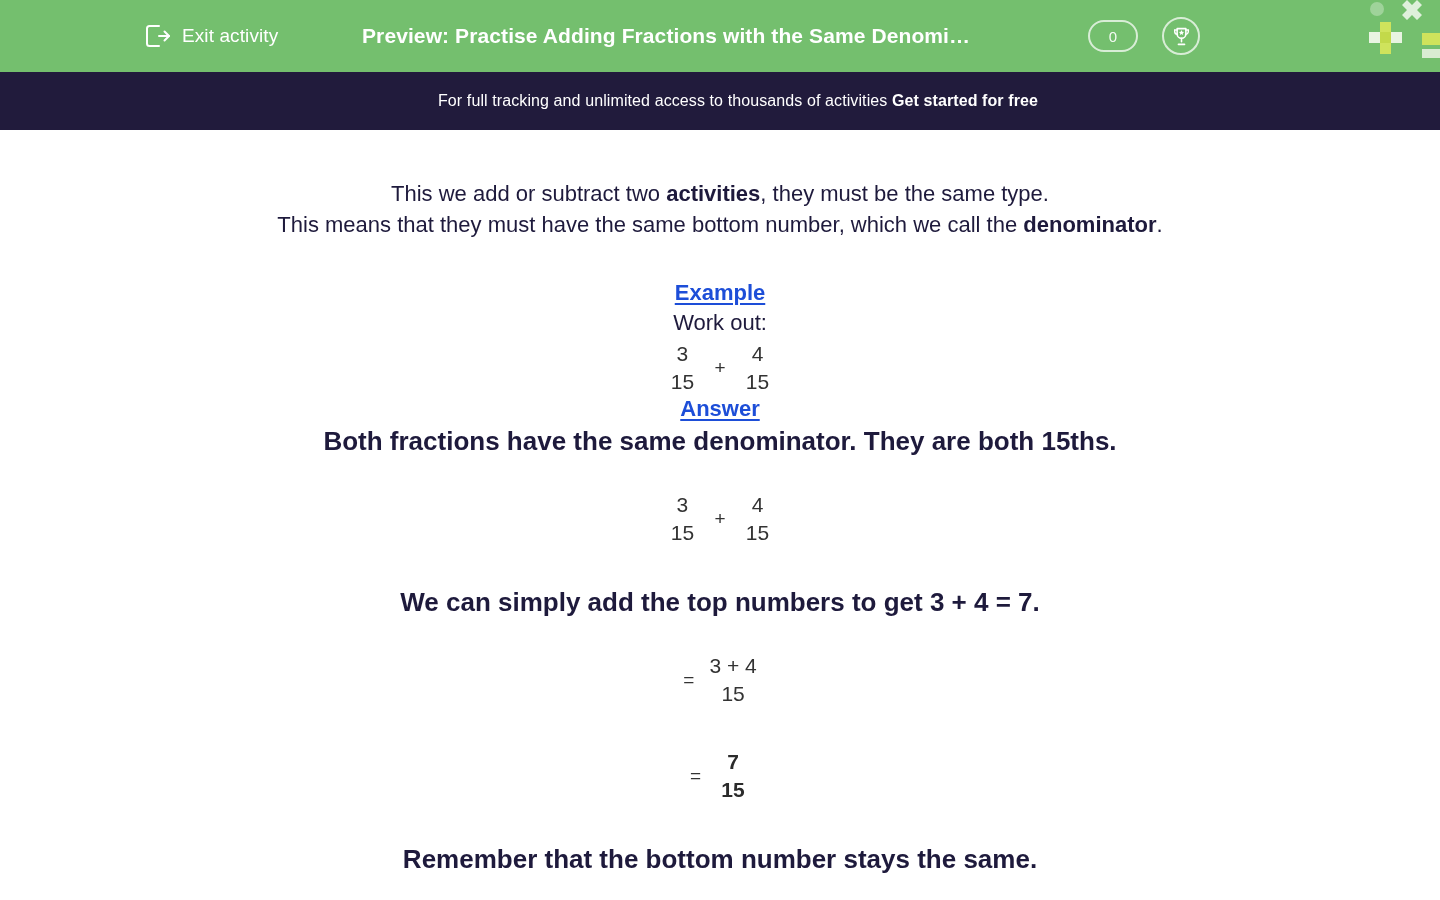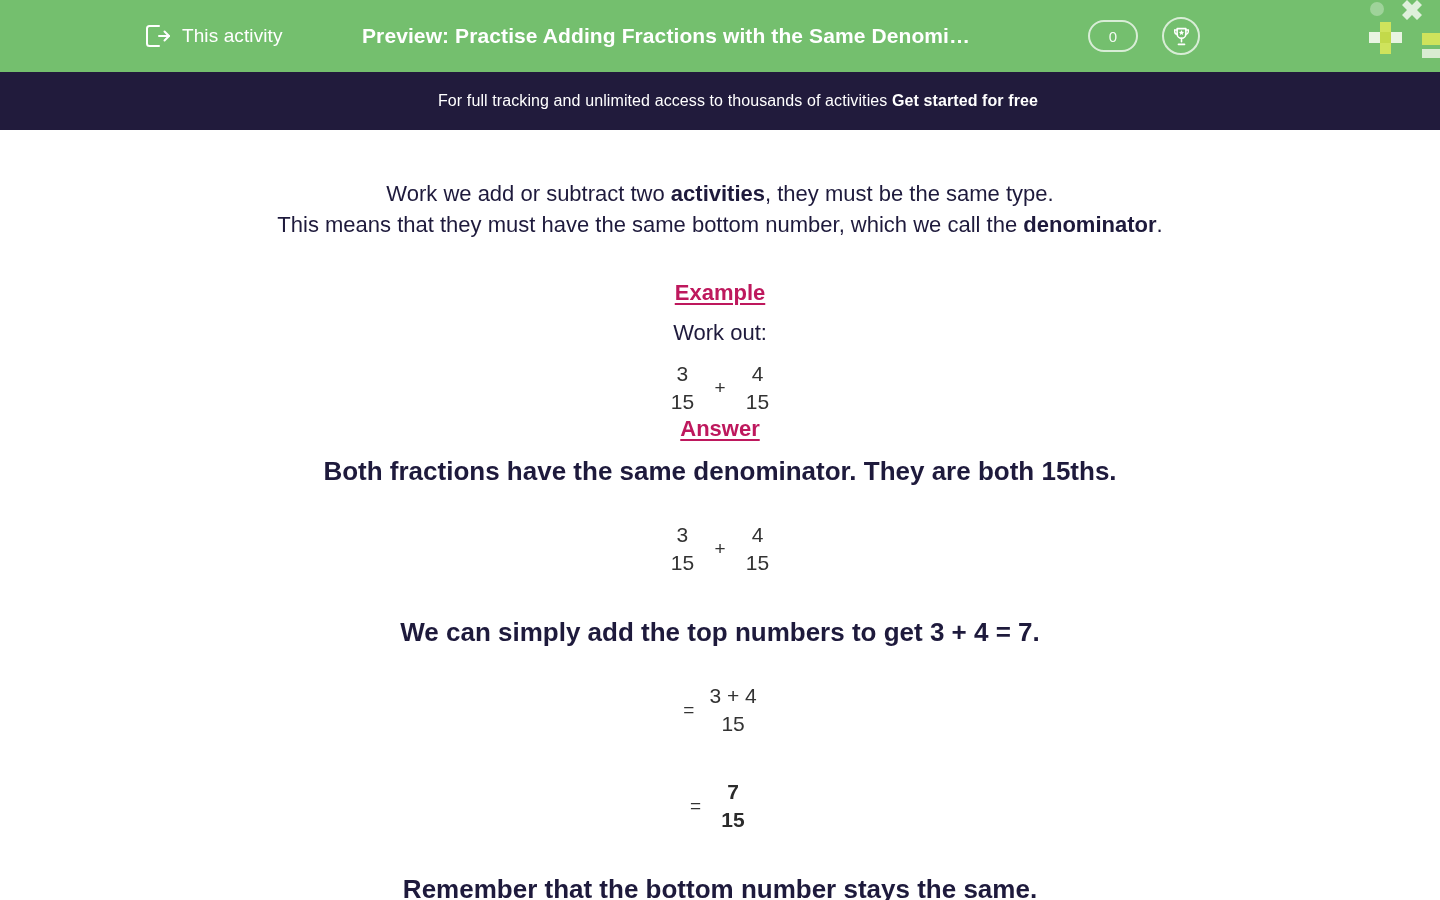--- a/index.html
+++ b/index.html
@@ -128,21 +128,21 @@
     line-height: 31px;
     color: #1e1a3c;
   }
   .intro-line .reg { font-weight: normal; }
 
   .heading {
     font-size: 22px;
     font-weight: bold;
     text-decoration: underline;
     text-underline-offset: 3px;
-    color: #be185d;
+    color: #1d4ed8;
   }
 
   .plain {
     font-size: 22px;
     color: #1e1a3c;
   }
   .plain-bold {
     font-size: 26px;
     font-weight: bold;
     color: #1e1a3c;
@@ -172,36 +172,36 @@
   }
   .eq {
     font-size: 19px;
     color: #333333;
     line-height: 28px;
   }
   .frac.bold { font-weight: bold; color: #2b2b2b; }
   .mt-40 { margin-top: 40px; }
   .mt-46 { }
   .mt-34 { margin-top: 34px; }
-  .mt-8  { margin-top: 14px; }
+  .mt-8  { margin-top: 4px; }
 </style>
 </head>
 <body>
 
 <div class="header">
 
   <div class="exit-activity">
     <span>
       <svg class="exit-icon" viewBox="0 0 26 24" fill="none">
         <path d="M14 2H4.5A2.5 2.5 0 0 0 2 4.5v15A2.5 2.5 0 0 0 4.5 22H14" stroke="#ffffff" stroke-width="2" stroke-linecap="round" stroke-linejoin="round"></path>
         <path d="M14 12h10" stroke="#ffffff" stroke-width="2" stroke-linecap="round"></path>
         <path d="M19.5 7.5L24 12l-4.5 4.5" stroke="#ffffff" stroke-width="2" stroke-linecap="round" stroke-linejoin="round"></path>
       </svg>
     </span>
-    <span class="exit-label">This activity</span>
+    <span class="exit-label">Exit activity</span>
   </div>
 
   <div class="activity-title">Preview: Practise Adding Fractions with the Same Denomi…</div>
 
   <div class="header-right">
     <div class="score-pill">
       <span>0</span>
     </div>
     <div class="trophy-btn">
       <span>
@@ -232,21 +232,21 @@
 
 <div class="promo-banner">
   <div class="promo-text">
     <span>For full tracking and unlimited access to thousands of activities </span><b>Get started for free</b>
   </div>
 </div>
 
 <div class="content">
 
   <div class="intro-line">
-    <span class="reg">Work we add or subtract two </span><span>activities</span><span class="reg">, they must be the same type.</span>
+    <span class="reg">This we add or subtract two </span><span>activities</span><span class="reg">, they must be the same type.</span>
   </div>
 
   <div class="intro-line">
     <span class="reg">This means that they must have the same bottom number, which we call the </span><span>denominator</span><span class="reg">.</span>
   </div>
 
   <div class="heading mt-40">Example</div>
 
   <div class="plain mt-8">Work out:</div>
 

